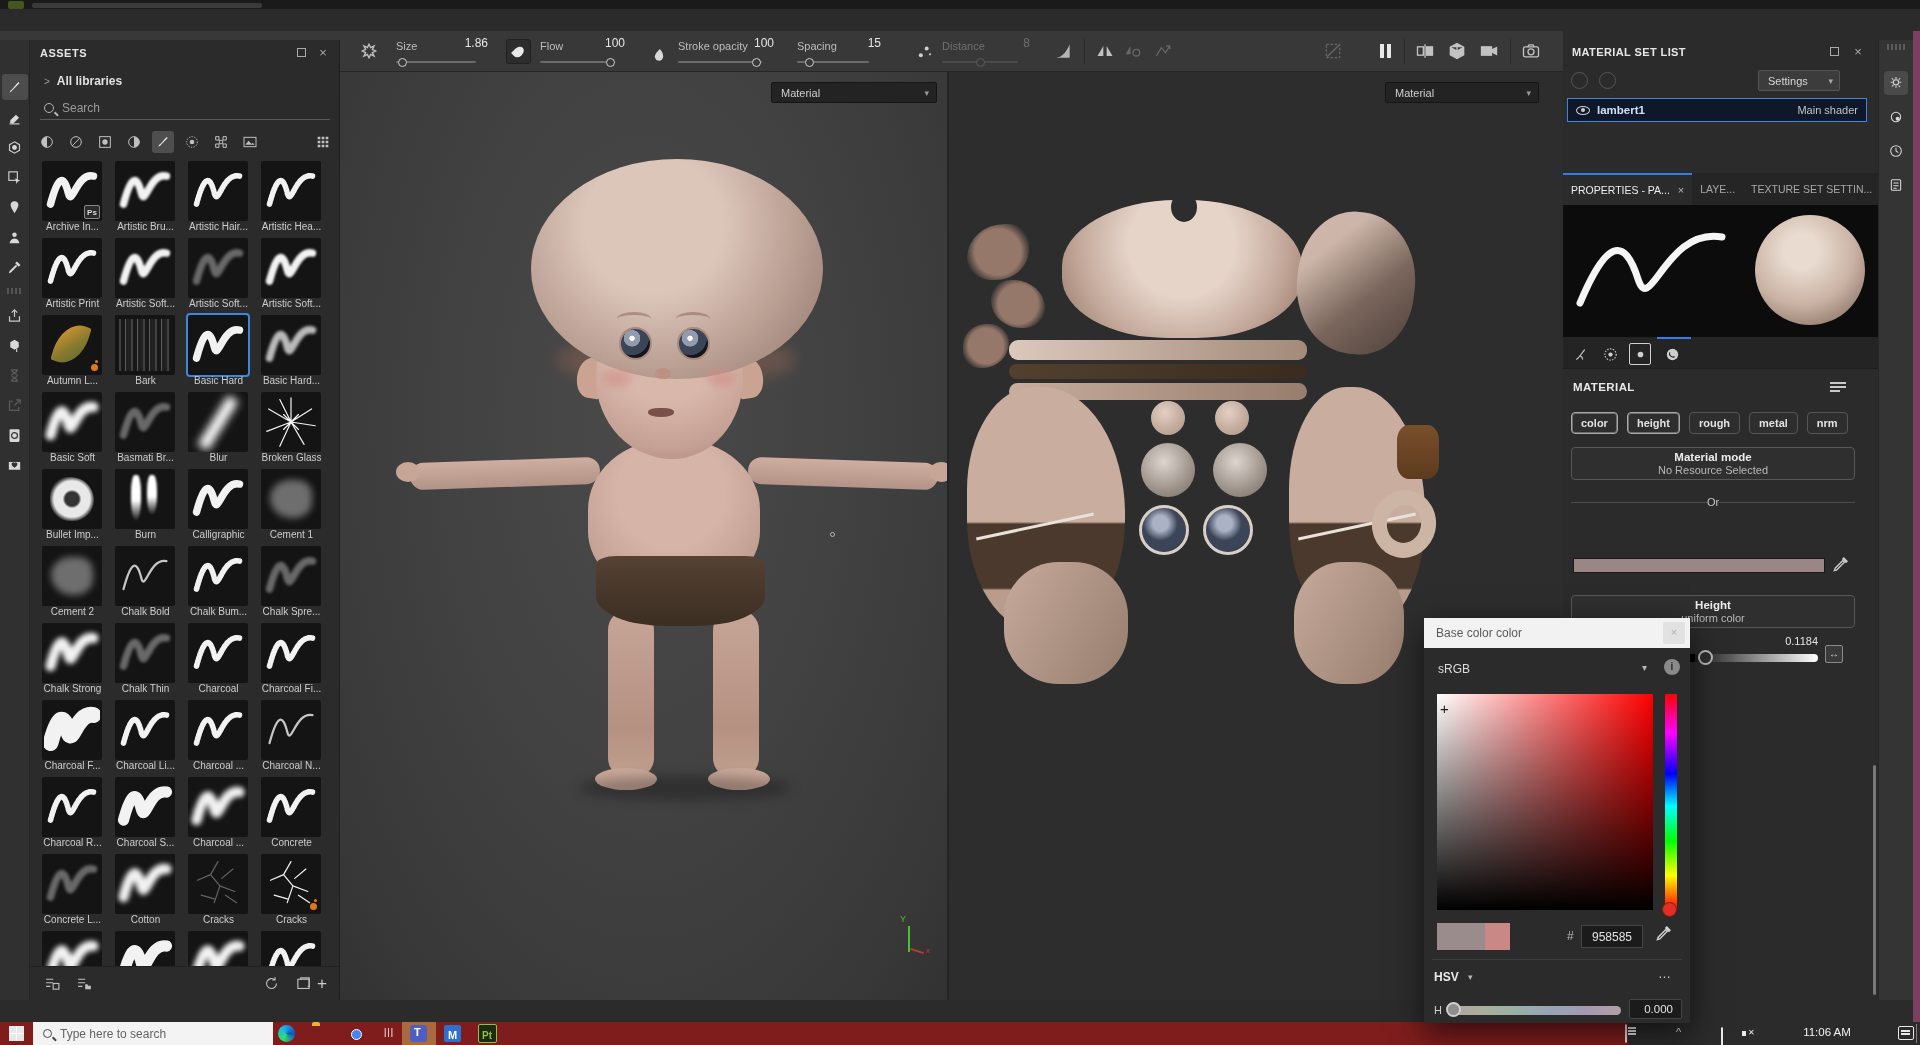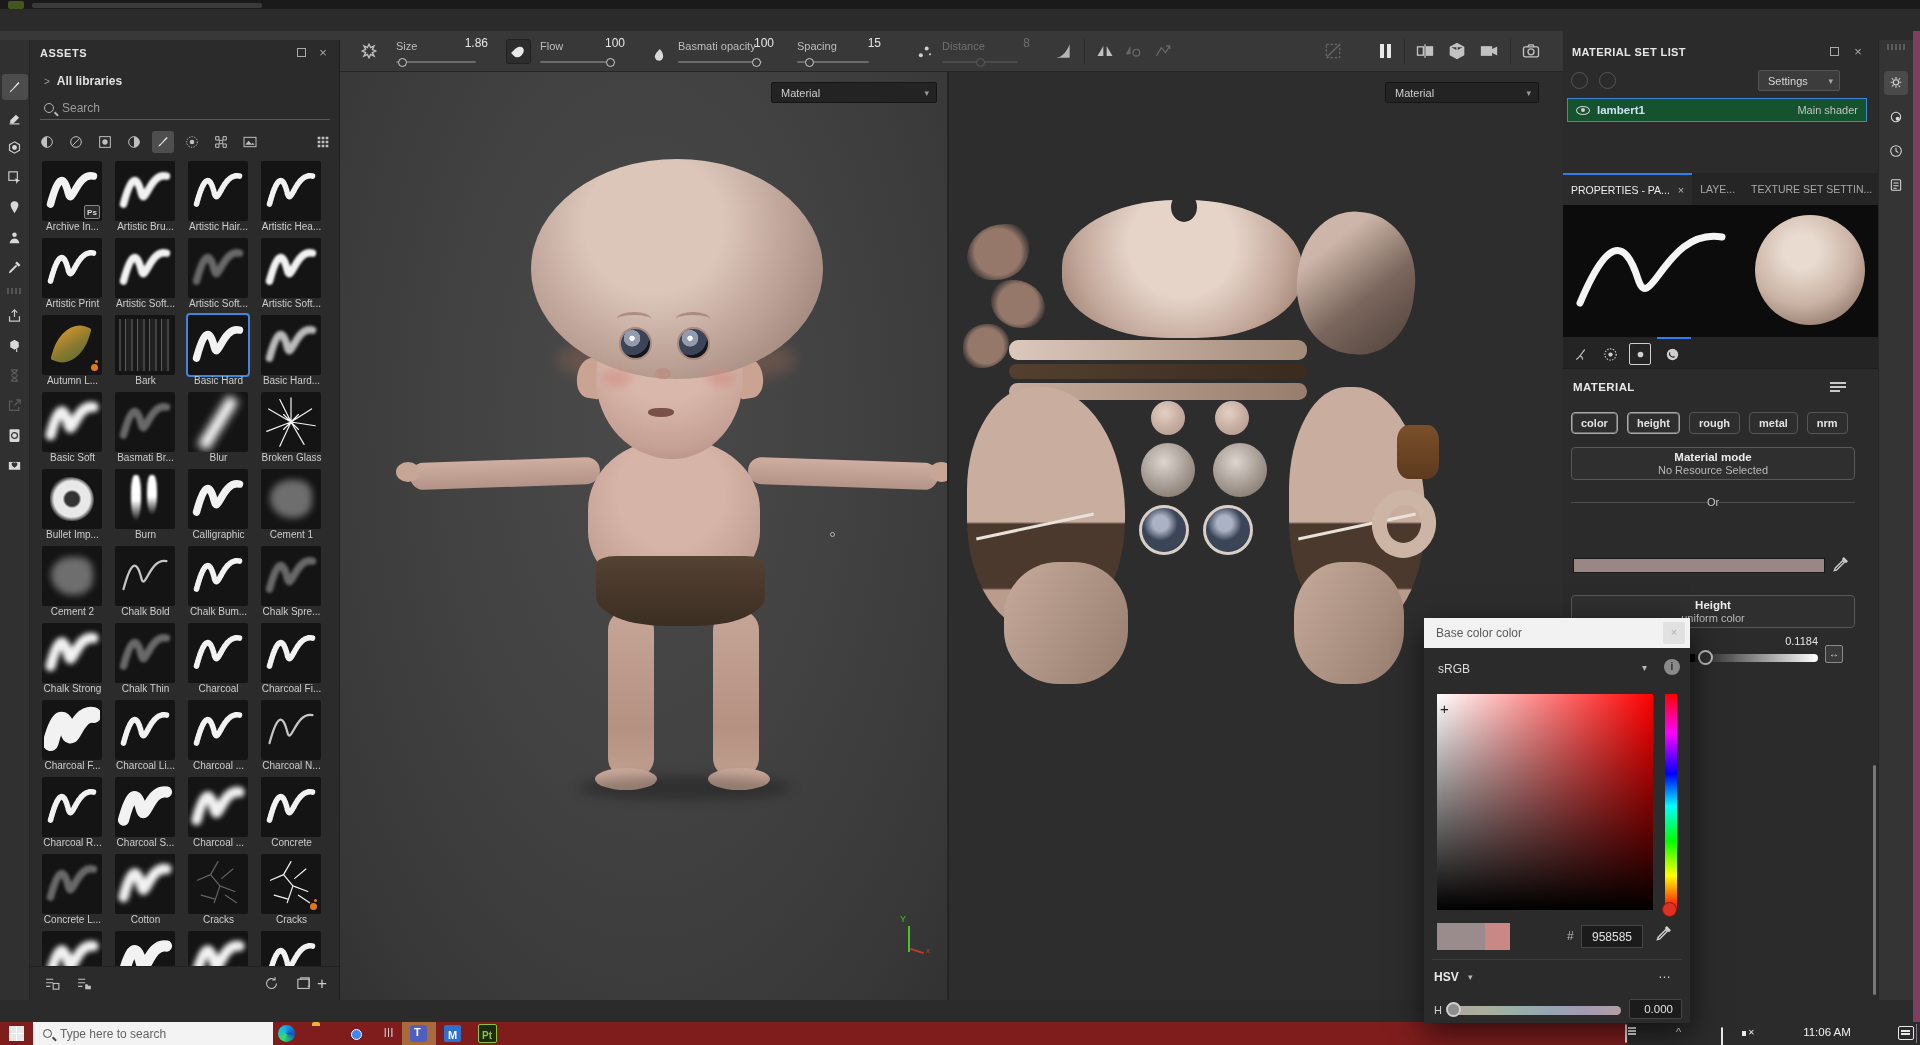--- a/index.html
+++ b/index.html
@@ -185,21 +185,21 @@
   
   #rightpanel { left:1563px; top:40px; width:315px; height:960px; background:#2b2b2b; }
   .tsl-head { left:0; top:0; width:315px; height:26px; }
   .tsl-head .t { position:absolute; left:9px; top:6px; font-size:11px; font-weight:bold; color:#e6e6e6; letter-spacing:.4px; }
   .tsl-bar { left:0; top:28px; width:315px; height:26px; }
   .dimeye { position:absolute; top:4px; width:17px; height:17px; border:1.5px solid #565656; border-radius:50%; }
   .settings-btn { position:absolute; right:38px; top:2px; width:82px; height:21px; background:#3c3c3c; border:1px solid #555;
     border-radius:2px; display:flex; align-items:center; }
   .settings-btn .txt { font-size:11px; color:#d6d6d6; margin-left:9px; }
   .settings-btn .chev { margin-left:auto; margin-right:6px; color:#aaa; font-size:9px; }
-  .ts-row { left:4px; top:58px; width:300px; height:24px; border:1px solid #3f86d8; background:#14532d; display:flex; align-items:center; }
+  .ts-row { left:4px; top:58px; width:300px; height:24px; border:1px solid #3f86d8; background:#0f172a; display:flex; align-items:center; }
   .eyeic { width:14px; height:9px; border:1.5px solid #cfcfcf; border-radius:50%; position:relative; margin:0 7px 0 8px; }
   .eyeic::after { content:""; position:absolute; left:4px; top:1.5px; width:4px; height:4px; background:#cfcfcf; border-radius:50%; }
   .ts-row .nm { font-size:11.5px; font-weight:bold; color:#cfe0f4; }
   .ts-row .sh { margin-left:auto; margin-right:8px; font-size:11px; color:#c2c2c2; }
   .ptabs { left:0; top:133px; width:315px; height:32px; background:#252525; display:flex; align-items:stretch; }
   .ptab { display:flex; align-items:center; padding:0 8px; font-size:10.5px; color:#a8a8a8; white-space:nowrap; }
   .ptab.on { background:#2b2b2b; border-top:2px solid #2d7ff0; color:#ededed; font-weight:normal; }
   .ptab .x { margin-left:8px; color:#b5b5b5; font-size:11px; }
   .previews { left:0; top:165px; width:315px; height:132px; background:#0c0c0c; }
   .prev-squig { position:absolute; left:2px; top:2px; width:172px; height:128px; }
@@ -354,21 +354,21 @@
       <span class="lab">Flow</span>
       <span class="val">100</span>
       <span class="track" style="width:75px;"></span><span class="knob" style="left:66px;"></span>
     </div>
     <div class="tbico" style="left:648px; top:12px;">
       <svg viewBox="0 0 24 24">
           <path d="M13 6c3 3 4 6 4 9a5 5 0 0 1-10 0c0-3 3-6 6-9z" fill="#d8d8d8" stroke="none"></path>
         </svg>
     </div>
     <div class="param" style="left:678px; width:96px;">
-      <span class="lab">Basmati opacity</span>
+      <span class="lab">Stroke opacity</span>
       <span class="val">100</span>
       <span class="track" style="width:84px;"></span><span class="knob" style="left:74px;"></span>
     </div>
     <div class="param" style="left:797px; width:84px;">
       <span class="lab">Spacing</span>
       <span class="val">15</span>
       <span class="track" style="width:72px;"></span><span class="knob" style="left:8px;"></span>
     </div>
     <div class="tbico" style="left:914px;">
       <svg viewBox="0 0 24 24">

